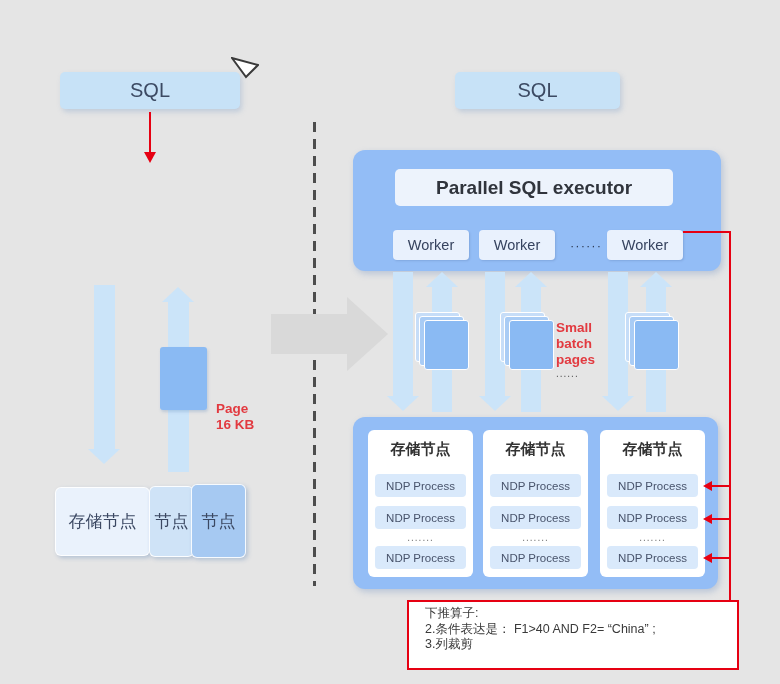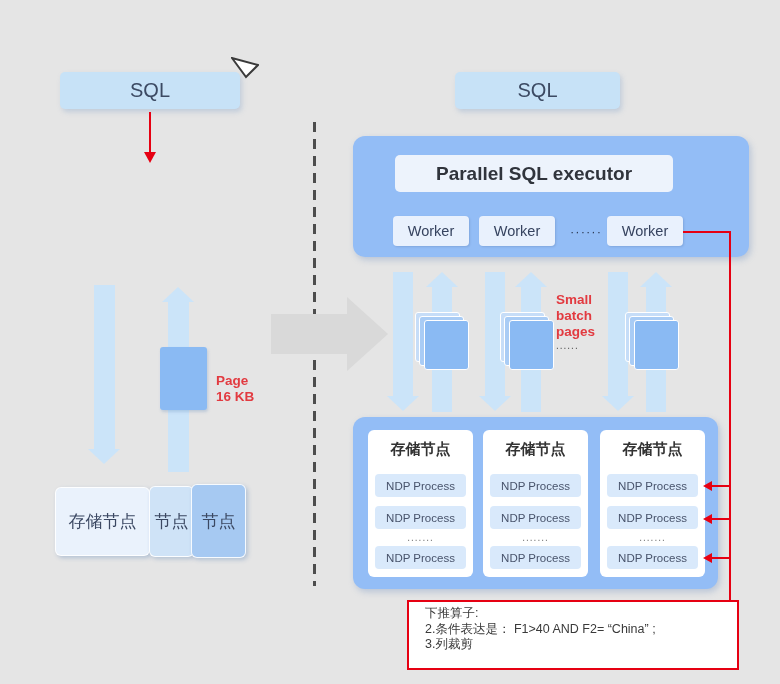--- a/index.html
+++ b/index.html
@@ -20,21 +20,21 @@
   .compute-inner{position:absolute;left:13px;right:13px;top:45px;height:48px;background:#dceafd;
                  border-radius:6px;color:#d8414d;font-size:20px;}
 
   .lbar{background:#cbe4f9;}
   .head-down{width:0;height:0;border-left:16px solid transparent;border-right:16px solid transparent;
              border-top:15px solid #cbe4f9;}
   .head-up{width:0;height:0;border-left:16px solid transparent;border-right:16px solid transparent;
            border-bottom:15px solid #cbe4f9;}
 
   .pageblock{background:#8abaf3;border-radius:3px;box-shadow:1px 2px 3px rgba(100,140,190,.3);}
-  .redtext{color:#e23a40;font-weight:bold;font-size:13.5px;line-height:1.18;}
+  .redtext{color:#e23a40;font-weight:bold;font-size:13.5px;line-height:1.18;margin-top:28px;}
 
   .storel{border-radius:6px;color:#3b4862;font-size:17px;
           box-shadow:2px 2px 4px rgba(120,150,190,.45);border:1px solid rgba(255,255,255,.9);}
 
   .divider{width:3px;background:repeating-linear-gradient(to bottom,#4d4d4d 0 10px,transparent 10px 17px);}
 
   .grayb{background:#d9d9d9;}
   .grayhead{width:0;height:0;border-top:37px solid transparent;border-bottom:37px solid transparent;
             border-left:41px solid #d9d9d9;}
 
@@ -105,21 +105,21 @@
 
   <div>
     <div class="abs grayb" style="left:271px;top:314px;width:76px;height:40px;"></div>
     <div class="abs grayhead" style="left:347px;top:297px;"></div>
   </div>
 
   <div class="abs ctr sqlbox" style="left:455px;top:72px;width:165px;height:37px;">
     <span>SQL</span>
   </div>
 
-  <div class="abs pcontainer" style="left:353px;top:136px;width:368px;height:121px;padding-left:28px;">
+  <div class="abs pcontainer" style="left:353px;top:150px;width:368px;height:121px;">
     <div class="ptitle ctr">Parallel SQL executor</div>
     <div class="worker ctr" style="left:40px;">Worker</div>
     <div class="worker ctr" style="left:126px;">Worker</div>
     <div class="wdots ctr" style="left:210px;width:46px;">······</div>
     <div class="worker ctr" style="left:254px;">Worker</div>
   </div>
 
   <div>
     <div class="abs lbar" style="left:393px;top:272px;width:20px;height:124px;"></div>
     <div class="abs head-down" style="left:387px;top:396px;"></div>

